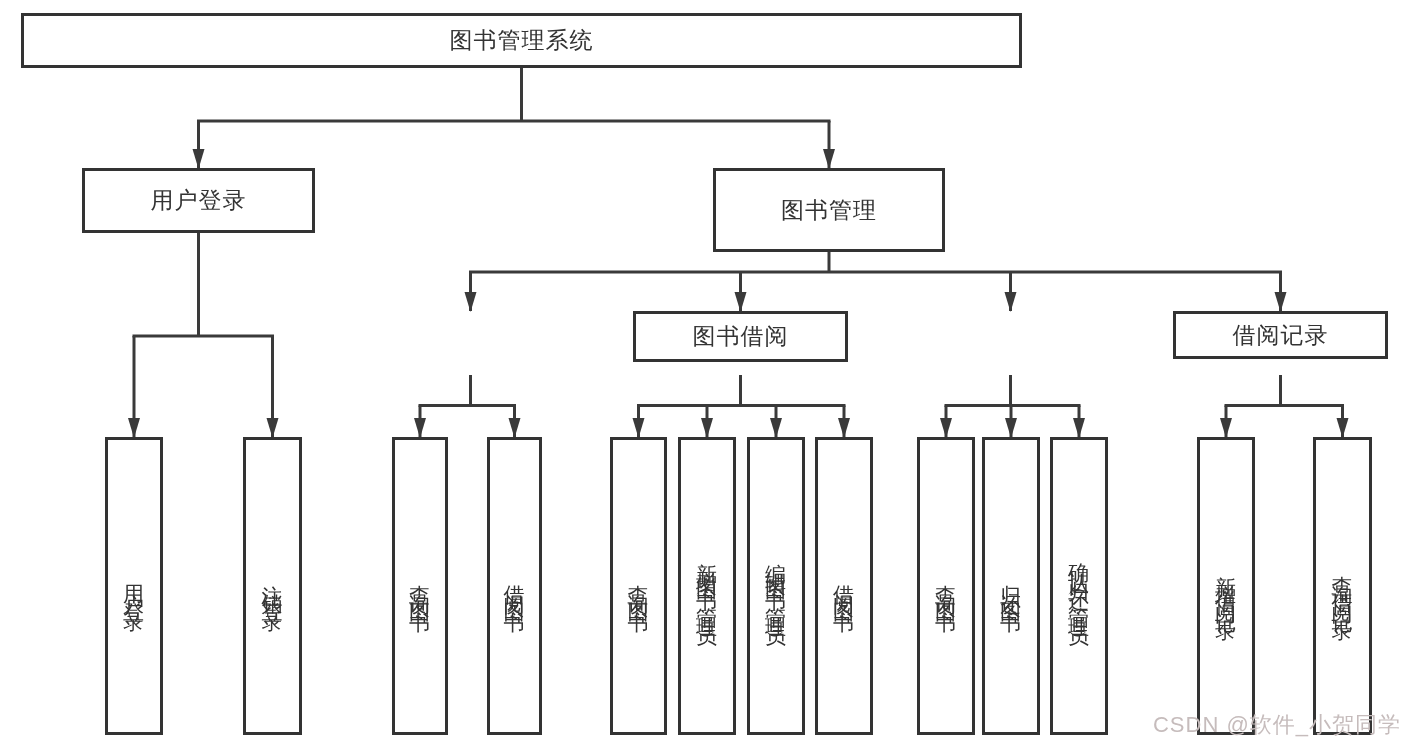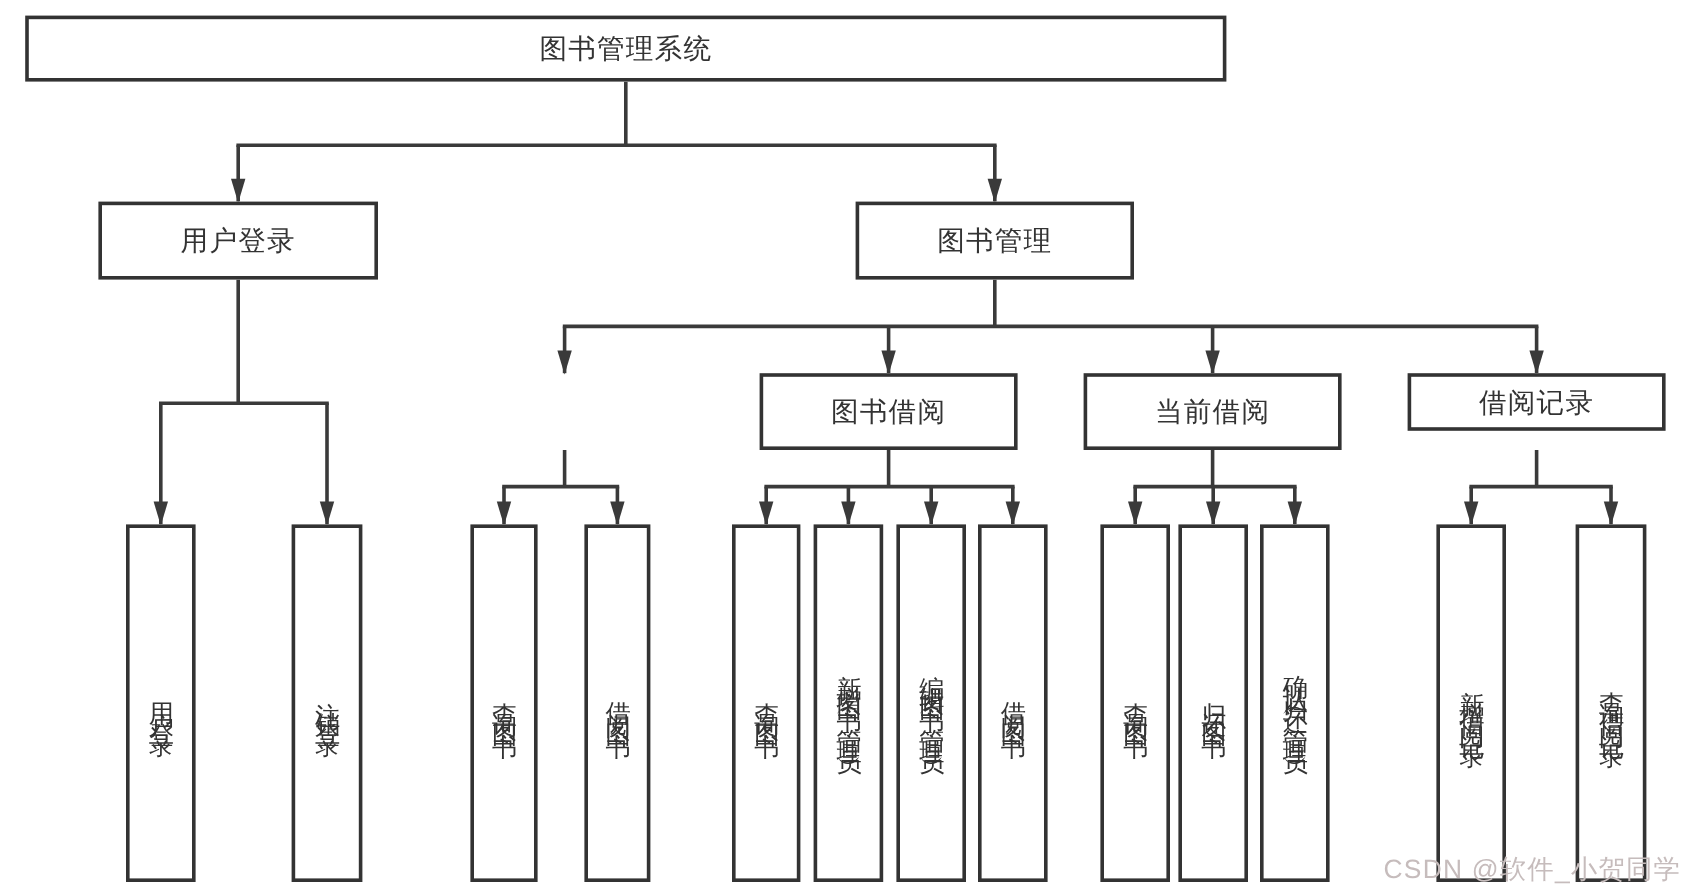--- a/index.html
+++ b/index.html
@@ -83,29 +83,26 @@
     <line x1="1342.5" y1="405.5" x2="1342.5" y2="437" marker-end="url(#arw)"></line>
   </svg>
 
   <div class="node hbox" style="left:21px;top:13px;width:1001px;height:55px">
     <span>图书管理系统</span>
   </div>
 
   <div class="node hbox" style="left:82px;top:168px;width:233px;height:65px">
     <span>用户登录</span>
   </div>
-  <div class="node hbox" style="left:713px;top:168px;width:232px;height:65px">
+  <div class="node hbox" style="left:713px;top:168px;width:232px;height:84px">
     <span>图书管理</span>
   </div>
 
-  <div class="node hbox" style="left:633px;top:311px;width:215px;height:64px">
+  <div class="node hbox" style="left:633px;top:311px;width:215px;height:51px">
     <span>图书借阅</span>
-  </div>
-  <div class="node hbox" style="left:903px;top:311px;width:215px;height:64px">
-    <span>当前借阅</span>
   </div>
   <div class="node hbox" style="left:1173px;top:311px;width:215px;height:48px">
     <span>借阅记录</span>
   </div>
 
   <div class="node vbox" style="left:105px;top:437px;width:58px;height:298px">
     <span>用户登录</span>
   </div>
   <div class="node vbox" style="left:243px;top:437px;width:59px;height:298px">
     <span>注销登录</span>

